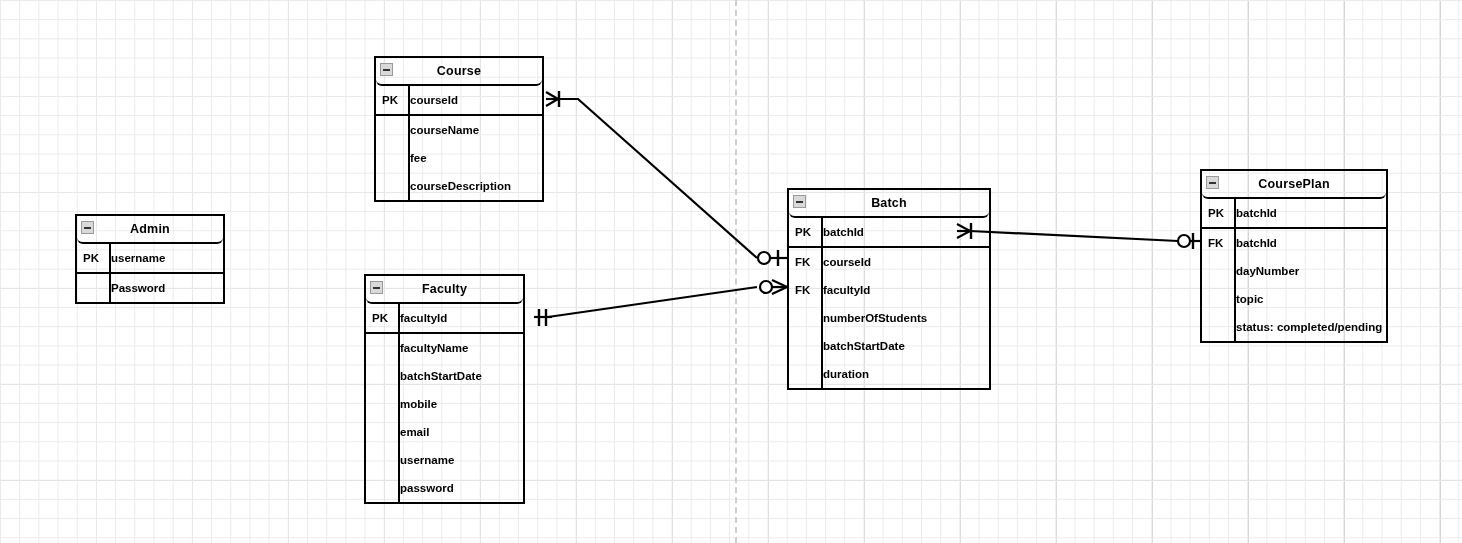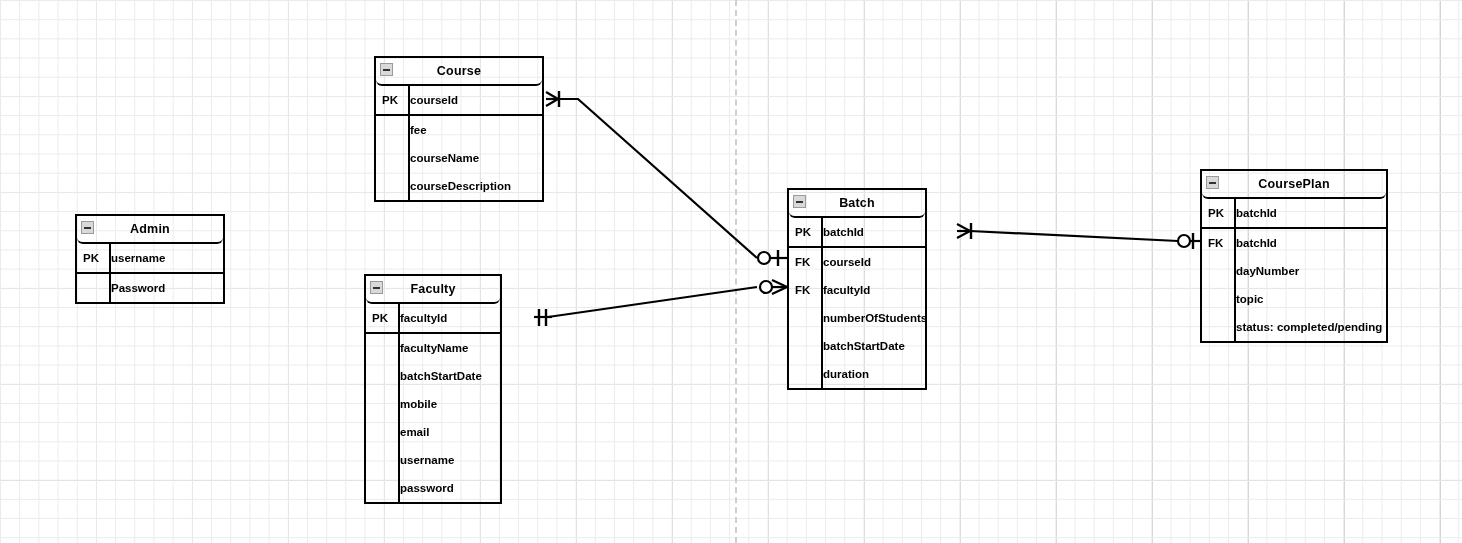--- a/index.html
+++ b/index.html
@@ -212,35 +212,35 @@
     <div class="ent-body">
       <div class="pk-section">
         <div class="attr-row">
           <span class="attr-key">PK</span>
           <span class="attr-name">courseId</span>
         </div>
       </div>
       <div class="other-section">
         <div class="attr-row">
           <span class="attr-key"></span>
+          <span class="attr-name">courseName</span>
+        </div>
+        <div class="attr-row">
+          <span class="attr-key"></span>
           <span class="attr-name">fee</span>
         </div>
         <div class="attr-row">
           <span class="attr-key"></span>
-          <span class="attr-name">courseName</span>
-        </div>
-        <div class="attr-row">
-          <span class="attr-key"></span>
           <span class="attr-name">courseDescription</span>
         </div>
       </div>
     </div>
   </div>
 
-  <div class="entity" style="left:364px; top:274px; width:138px;">
+  <div class="entity" style="left:364px; top:274px; width:161px;">
     <div class="ent-header">
       <span class="collapse-icon"></span>
       <span class="ent-title">Faculty</span>
     </div>
     <div class="ent-body">
       <div class="pk-section">
         <div class="attr-row">
           <span class="attr-key">PK</span>
           <span class="attr-name">facultyId</span>
         </div>
@@ -267,21 +267,21 @@
           <span class="attr-name">username</span>
         </div>
         <div class="attr-row">
           <span class="attr-key"></span>
           <span class="attr-name">password</span>
         </div>
       </div>
     </div>
   </div>
 
-  <div class="entity" style="left:787px; top:188px; width:140px;">
+  <div class="entity" style="left:787px; top:188px; width:204px;">
     <div class="ent-header">
       <span class="collapse-icon"></span>
       <span class="ent-title">Batch</span>
     </div>
     <div class="ent-body">
       <div class="pk-section">
         <div class="attr-row">
           <span class="attr-key">PK</span>
           <span class="attr-name">batchId</span>
         </div>

